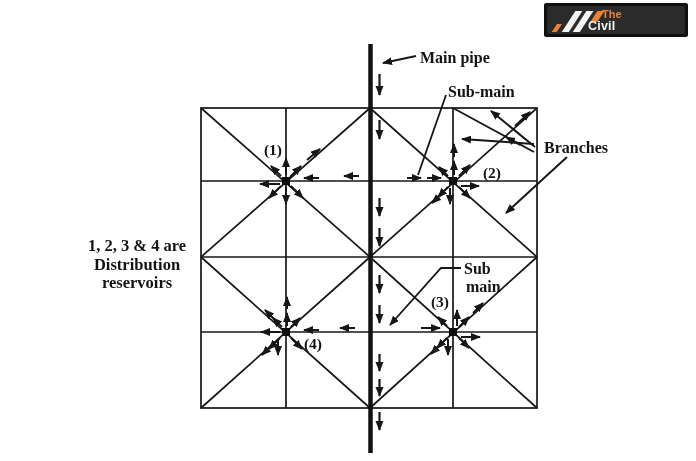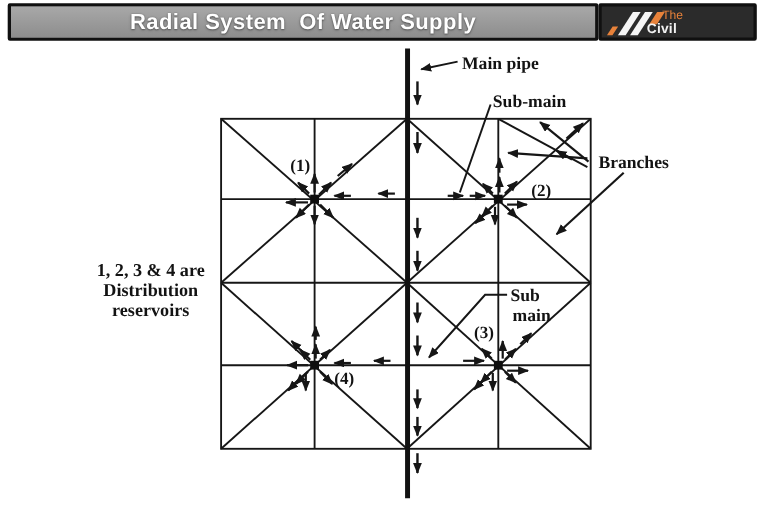--- a/index.html
+++ b/index.html
@@ -8,21 +8,21 @@
   
   .titlebar{position:absolute;left:7px;top:3px;width:537px;height:34px;box-sizing:border-box;
             border:3px solid #101010;background:linear-gradient(#a8a8a8,#8d8d8d);
             display:flex;align-items:center;justify-content:center;border-radius:2px;}
   .titlebar span{font-family:"Liberation Sans",sans-serif;font-weight:bold;font-size:20px;
                  color:#ffffff;letter-spacing:.4px;white-space:pre;
                  text-shadow:0 1px 2px rgba(70,70,70,.9),0 0 1px rgba(90,90,90,.8);}
   .logobox{position:absolute;left:544px;top:3px;width:144px;height:34px;box-sizing:border-box;
            border:3px solid #101010;background:#2b2b2b;border-radius:2px;overflow:hidden;}
   .logobox .the{position:absolute;left:55px;top:2px;font-family:"Liberation Sans",sans-serif;
-                font-weight:normal;font-size:11px;color:#e8823a;}
+                font-weight:bold;font-size:11px;color:#e8823a;}
   .logobox .cname{position:absolute;left:41px;top:13px;font-family:"Liberation Sans",sans-serif;
                   font-weight:bold;font-size:12.5px;color:#f2f2f2;letter-spacing:.2px;}
   .stripes{position:absolute;left:4px;top:1px;}
   
   svg.diagram{position:absolute;left:0;top:0;}
   svg.diagram text{font-family:"Liberation Serif",serif;font-weight:bold;fill:#131313;}
   .lbl{font-size:16px;}
   .rlbl{font-size:15.5px;}
   .note{font-size:16.5px;}
 </style>
@@ -160,23 +160,20 @@
     <text class="rlbl" x="440" y="307" text-anchor="middle">(3)</text>
     <text class="rlbl" x="313" y="349" text-anchor="middle">(4)</text>
 
     <g>
       <text class="note" x="137" y="251" text-anchor="middle">1, 2, 3 &amp; 4 are</text>
       <text class="note" x="137" y="269.5" text-anchor="middle">Distribution</text>
       <text class="note" x="137" y="287.5" text-anchor="middle">reservoirs</text>
     </g>
   </svg>
 
-  <div class="titlebar">
-    <span>Radial System  Of Water Supply</span>
-  </div>
 
   <div class="logobox">
     <svg class="stripes" width="56" height="28" viewBox="0 0 56 28">
       <g transform="skewX(-33)">
         <rect x="17" y="17" width="5" height="8" fill="#e8823a"></rect>
         <rect x="27" y="4" width="7" height="21" fill="#f5f5f5"></rect>
         <rect x="38" y="4" width="7" height="21" fill="#f5f5f5"></rect>
         <rect x="49" y="4" width="7" height="11" fill="#e8823a"></rect>
       </g>
     </svg>

